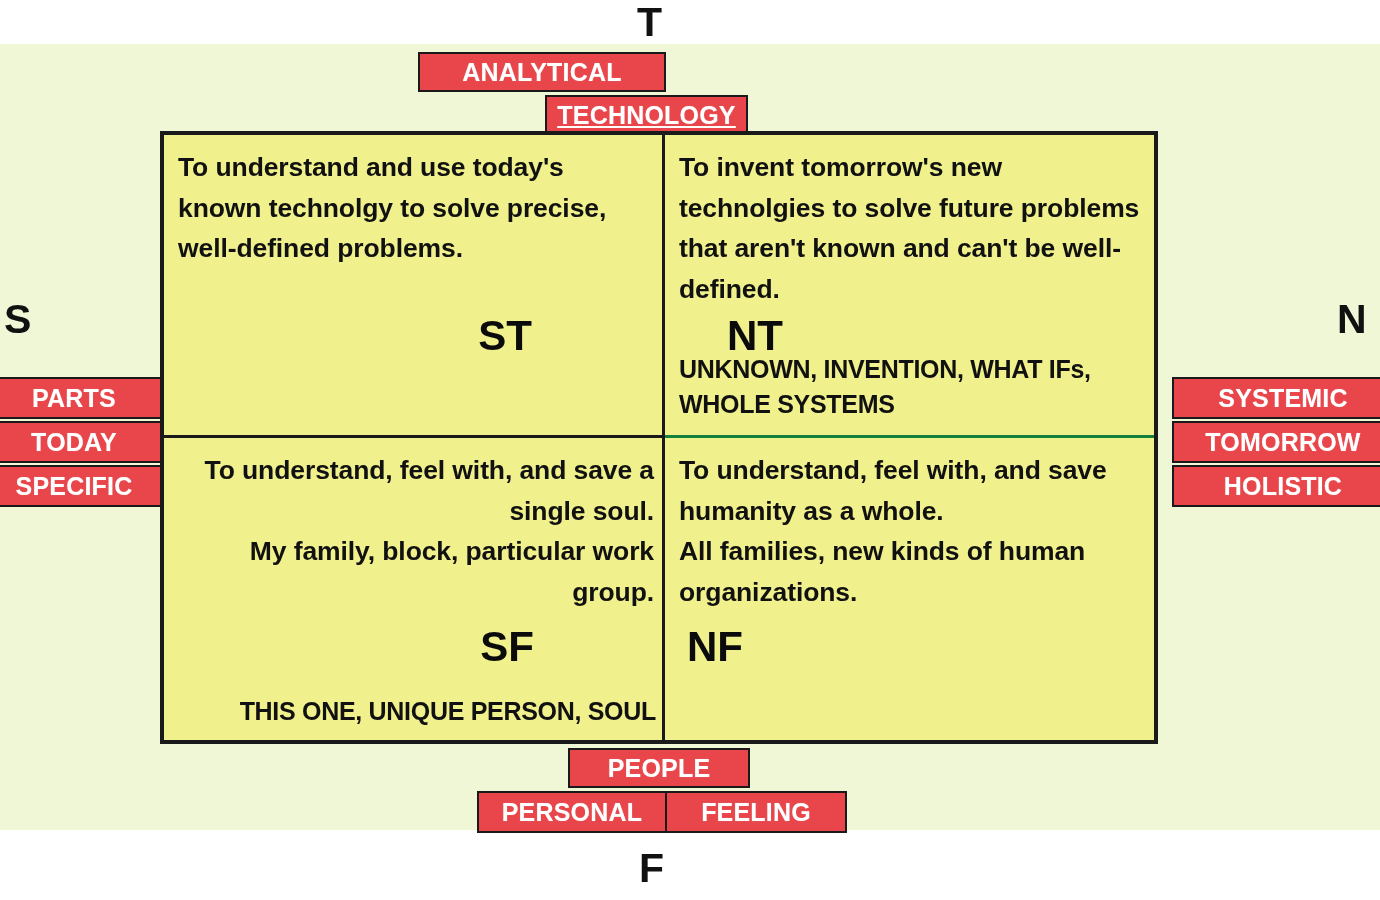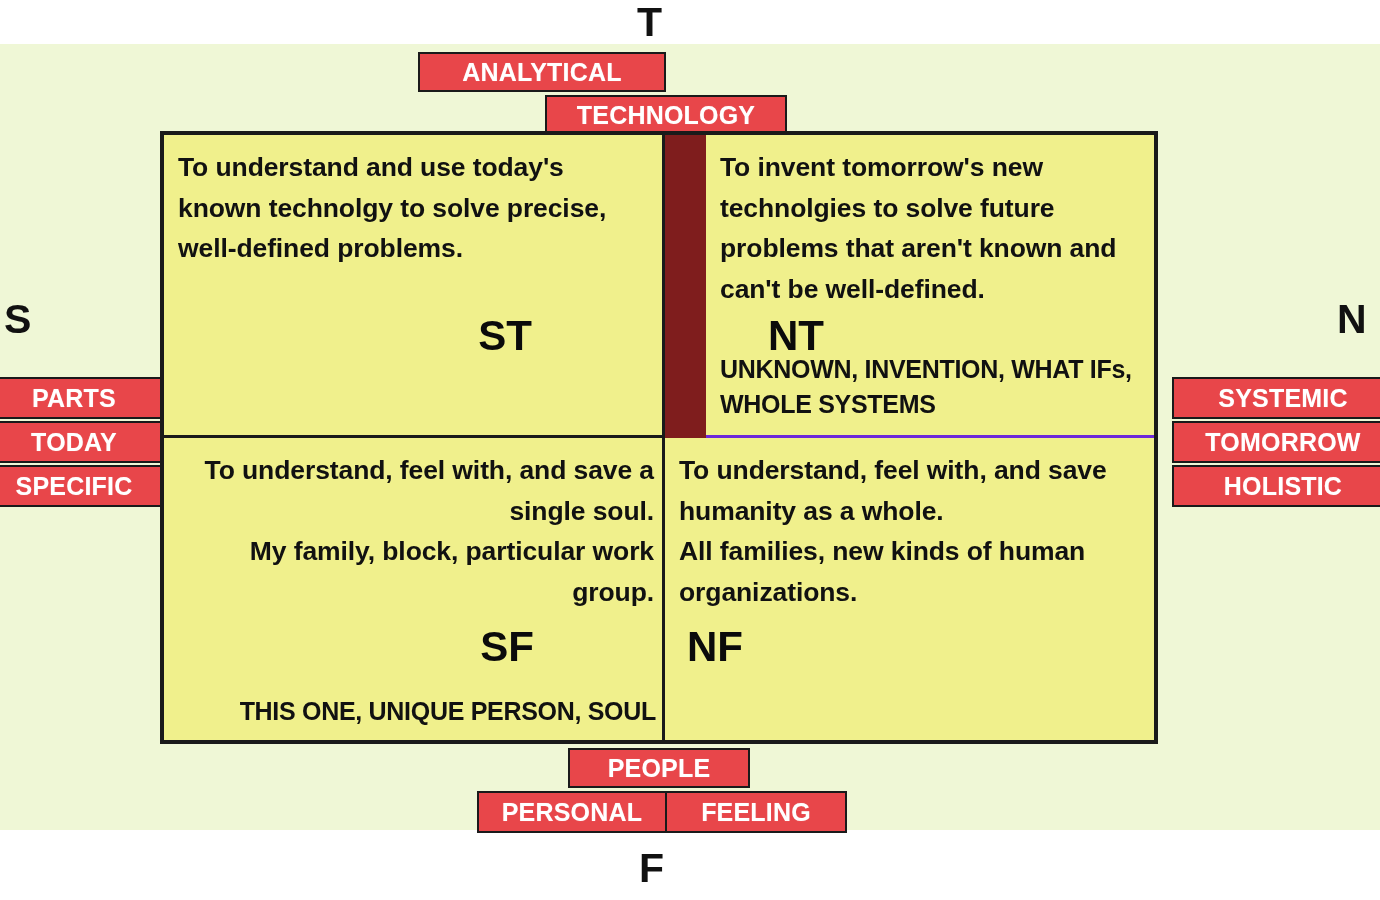--- a/index.html
+++ b/index.html
@@ -60,21 +60,21 @@
     box-sizing: border-box;
     text-shadow: 0 0 1px rgba(255,255,255,0.35);
     letter-spacing: 0.2px;
     white-space: nowrap;
     overflow: hidden;
   }
 
   
   .chip-analytical  { left: 418px; top: 52px;  width: 248px; height: 40px; }
   .chip-impersonal  { left: 664px; top: 52px;  width: 234px; height: 40px; }
-  .chip-technology  { left: 545px; top: 95px;  width: 242px; height: 40px; }
+  .chip-technology  { left: 545px; top: 95px;  width: 203px; height: 40px; text-decoration: underline; }
 
   
   .chip-people      { left: 568px; top: 748px; width: 182px; height: 40px; }
   .chip-personal    { left: 477px; top: 791px; width: 190px; height: 42px; }
   .chip-feeling     { left: 665px; top: 791px; width: 182px; height: 42px; }
 
   
   .chip-parts    { left: -14px; top: 377px; width: 176px; height: 42px; }
   .chip-today    { left: -14px; top: 421px; width: 176px; height: 42px; }
   .chip-specific { left: -14px; top: 465px; width: 176px; height: 42px; }
@@ -86,35 +86,35 @@
 
   
   .matrix {
     position: absolute;
     left: 160px;
     top: 131px;
     width: 998px;
     height: 613px;
     border: 4px solid #1a1a1a;
     box-sizing: border-box;
-    background: #7f1d1d;
+    background: #000000;
     display: grid;
     grid-template-columns: 501px 489px;
     grid-template-rows: 303px 302px;
   }
 
   .cell {
     position: relative;
     box-sizing: border-box;
     background: #f0f08c;
     padding: 12px 8px 6px 14px;
     overflow: hidden;
   }
   .cell-st { border-right: 3px solid #1a1a1a; border-bottom: 3px solid #1a1a1a; }
-  .cell-nt { border-bottom: 3px solid #6d28d9; margin-left: 41px; }
+  .cell-nt { border-bottom: 3px solid #15803d; }
   .cell-sf { border-right: 3px solid #1a1a1a; text-align: right; }
   .cell-nf { }
 
   .desc {
     font-size: 26.5px;
     font-weight: bold;
     color: #111111;
     line-height: 1.53;
     letter-spacing: -0.1px;
     white-space: pre-line;

